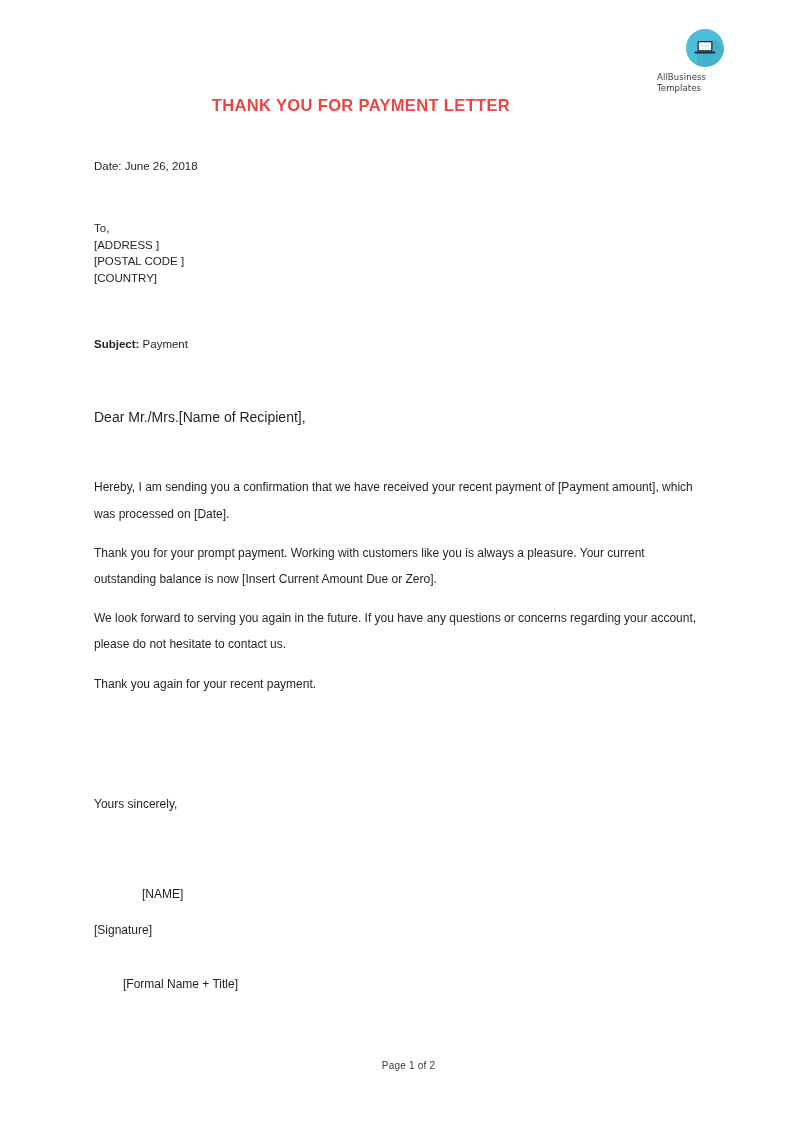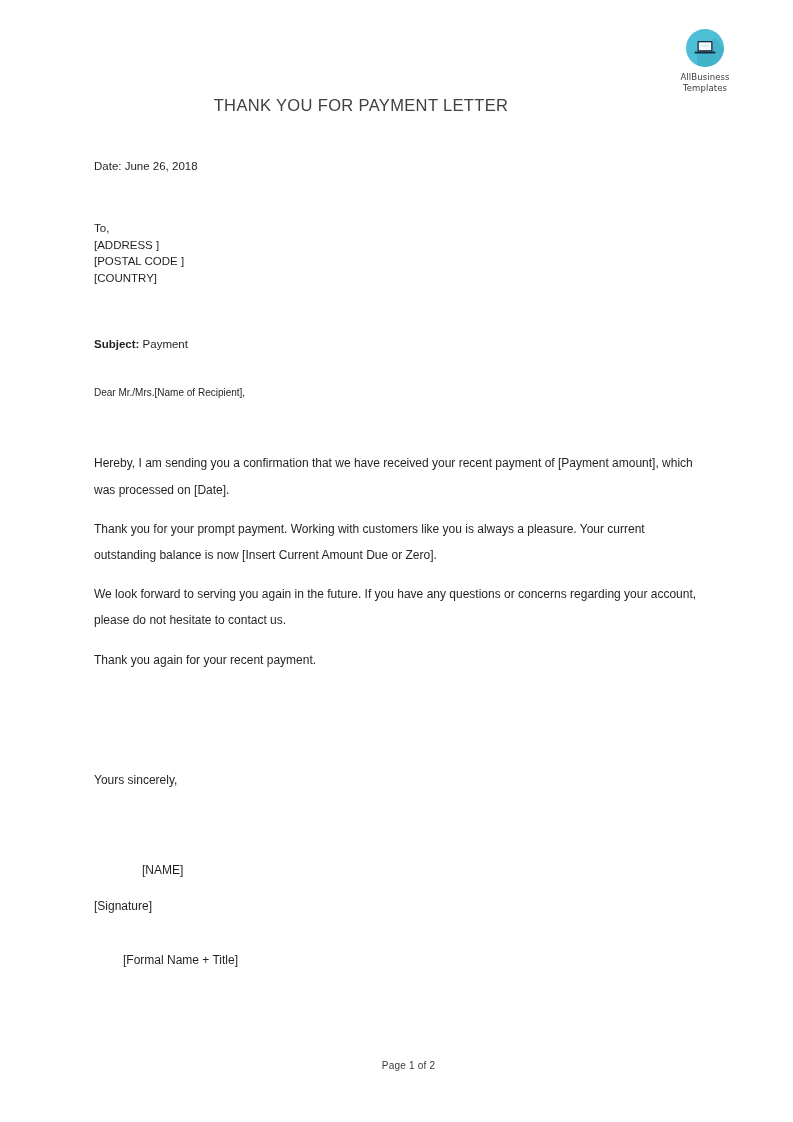--- a/index.html
+++ b/index.html
@@ -22,21 +22,21 @@
     inset: 0;
     background: #ffffff;
   }
 
   
   .logo-block {
     position: absolute;
     top: 28px;
     right: 40px;
     width: 96px;
-    text-align: center;
+    text-align: left;
   }
   .logo-mark {
     width: 40px;
     height: 40px;
     margin: 0 auto 4px auto;
     display: block;
   }
   .logo-text {
     font-family: "DejaVu Sans", sans-serif;
     font-size: 8.5px;
@@ -47,23 +47,23 @@
   .logo-text span { display: block; }
 
   
   .doc-title {
     position: absolute;
     top: 96px;
     left: 0;
     width: 722px;
     text-align: center;
     font-size: 16.5px;
-    font-weight: normal;
+    font-weight: bold;
     letter-spacing: 0.35px;
-    color: #404040;
+    color: #ef4444;
   }
 
   
   .body-wrap {
     position: absolute;
     left: 94px;
     top: 156px;
     width: 604px;
   }
 
@@ -82,22 +82,22 @@
   .addr-block div { white-space: pre; }
 
   .subject-line {
     margin-top: 49px;
     font-size: 11.5px;
     line-height: 18px;
   }
   .subject-label { font-weight: bold; }
 
   .salutation {
-    margin-top: 31px;
-    font-size: 10px;
+    margin-top: 55px;
+    font-size: 14px;
     line-height: 18px;
   }
 
   .para {
     margin-top: 48px;
     font-size: 12px;
     line-height: 26.2px;
     text-align: left;
     color: #231f20;
   }

